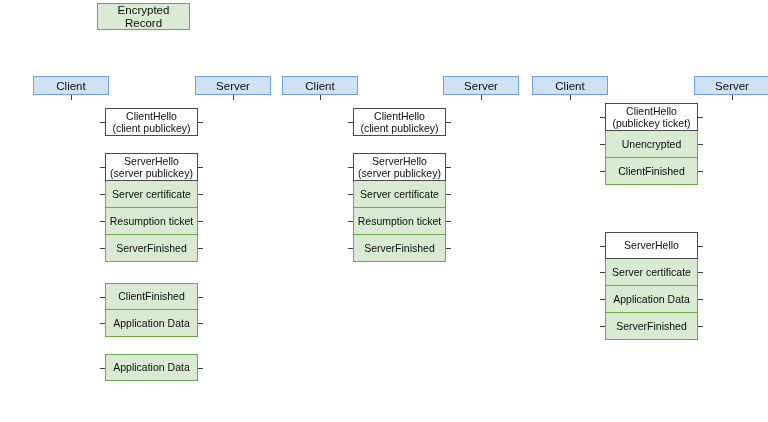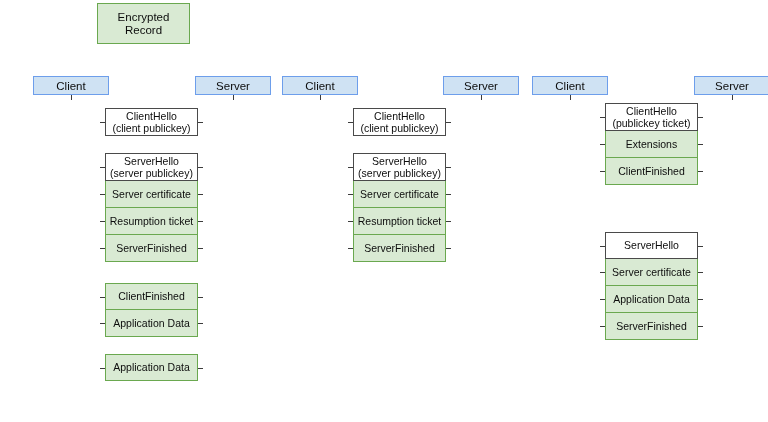--- a/index.html
+++ b/index.html
@@ -100,21 +100,21 @@
   }
   .stub.left  { left: -6px; }
   .stub.right { right: -6px; }
 </style>
 </head>
 <body>
 
 <div id="canvas">
 
 
-  <div class="legend-box enc" style="left:97px; top:3px; width:93px; height:41px;justify-content:flex-end;">
+  <div class="legend-box enc" style="left:97px; top:3px; width:93px; height:27px;justify-content:flex-end;">
     <span>Encrypted Record</span>
   </div>
 
   <div id="actors-layer">
       <div class="actor" style="left: 33px; top: 76px;">
         <span>Client</span>
       </div>
       <div class="lifeline" style="left: 71px; top: 95px; height: 5px;"></div>
       <div class="actor" style="left: 195px; top: 76px;">
         <span>Server</span>
@@ -221,21 +221,21 @@
         </div>
       </div>
       <div class="group" style="left: 605px; top: 103px;">
         <div class="rec plain" style="height: 28px;">
           <span class="l1">ClientHello</span>
           <span class="l2">(publickey ticket)</span>
           <span class="stub left"></span>
           <span class="stub right"></span>
         </div>
         <div class="rec enc" style="height: 27px;">
-          <span class="l1">Extensions</span>
+          <span class="l1">Unencrypted</span>
           <span class="stub left"></span>
           <span class="stub right"></span>
         </div>
         <div class="rec enc" style="height: 27px;">
           <span class="l1">ClientFinished</span>
           <span class="stub left"></span>
           <span class="stub right"></span>
         </div>
       </div>
       <div class="group" style="left: 605px; top: 232px;">

